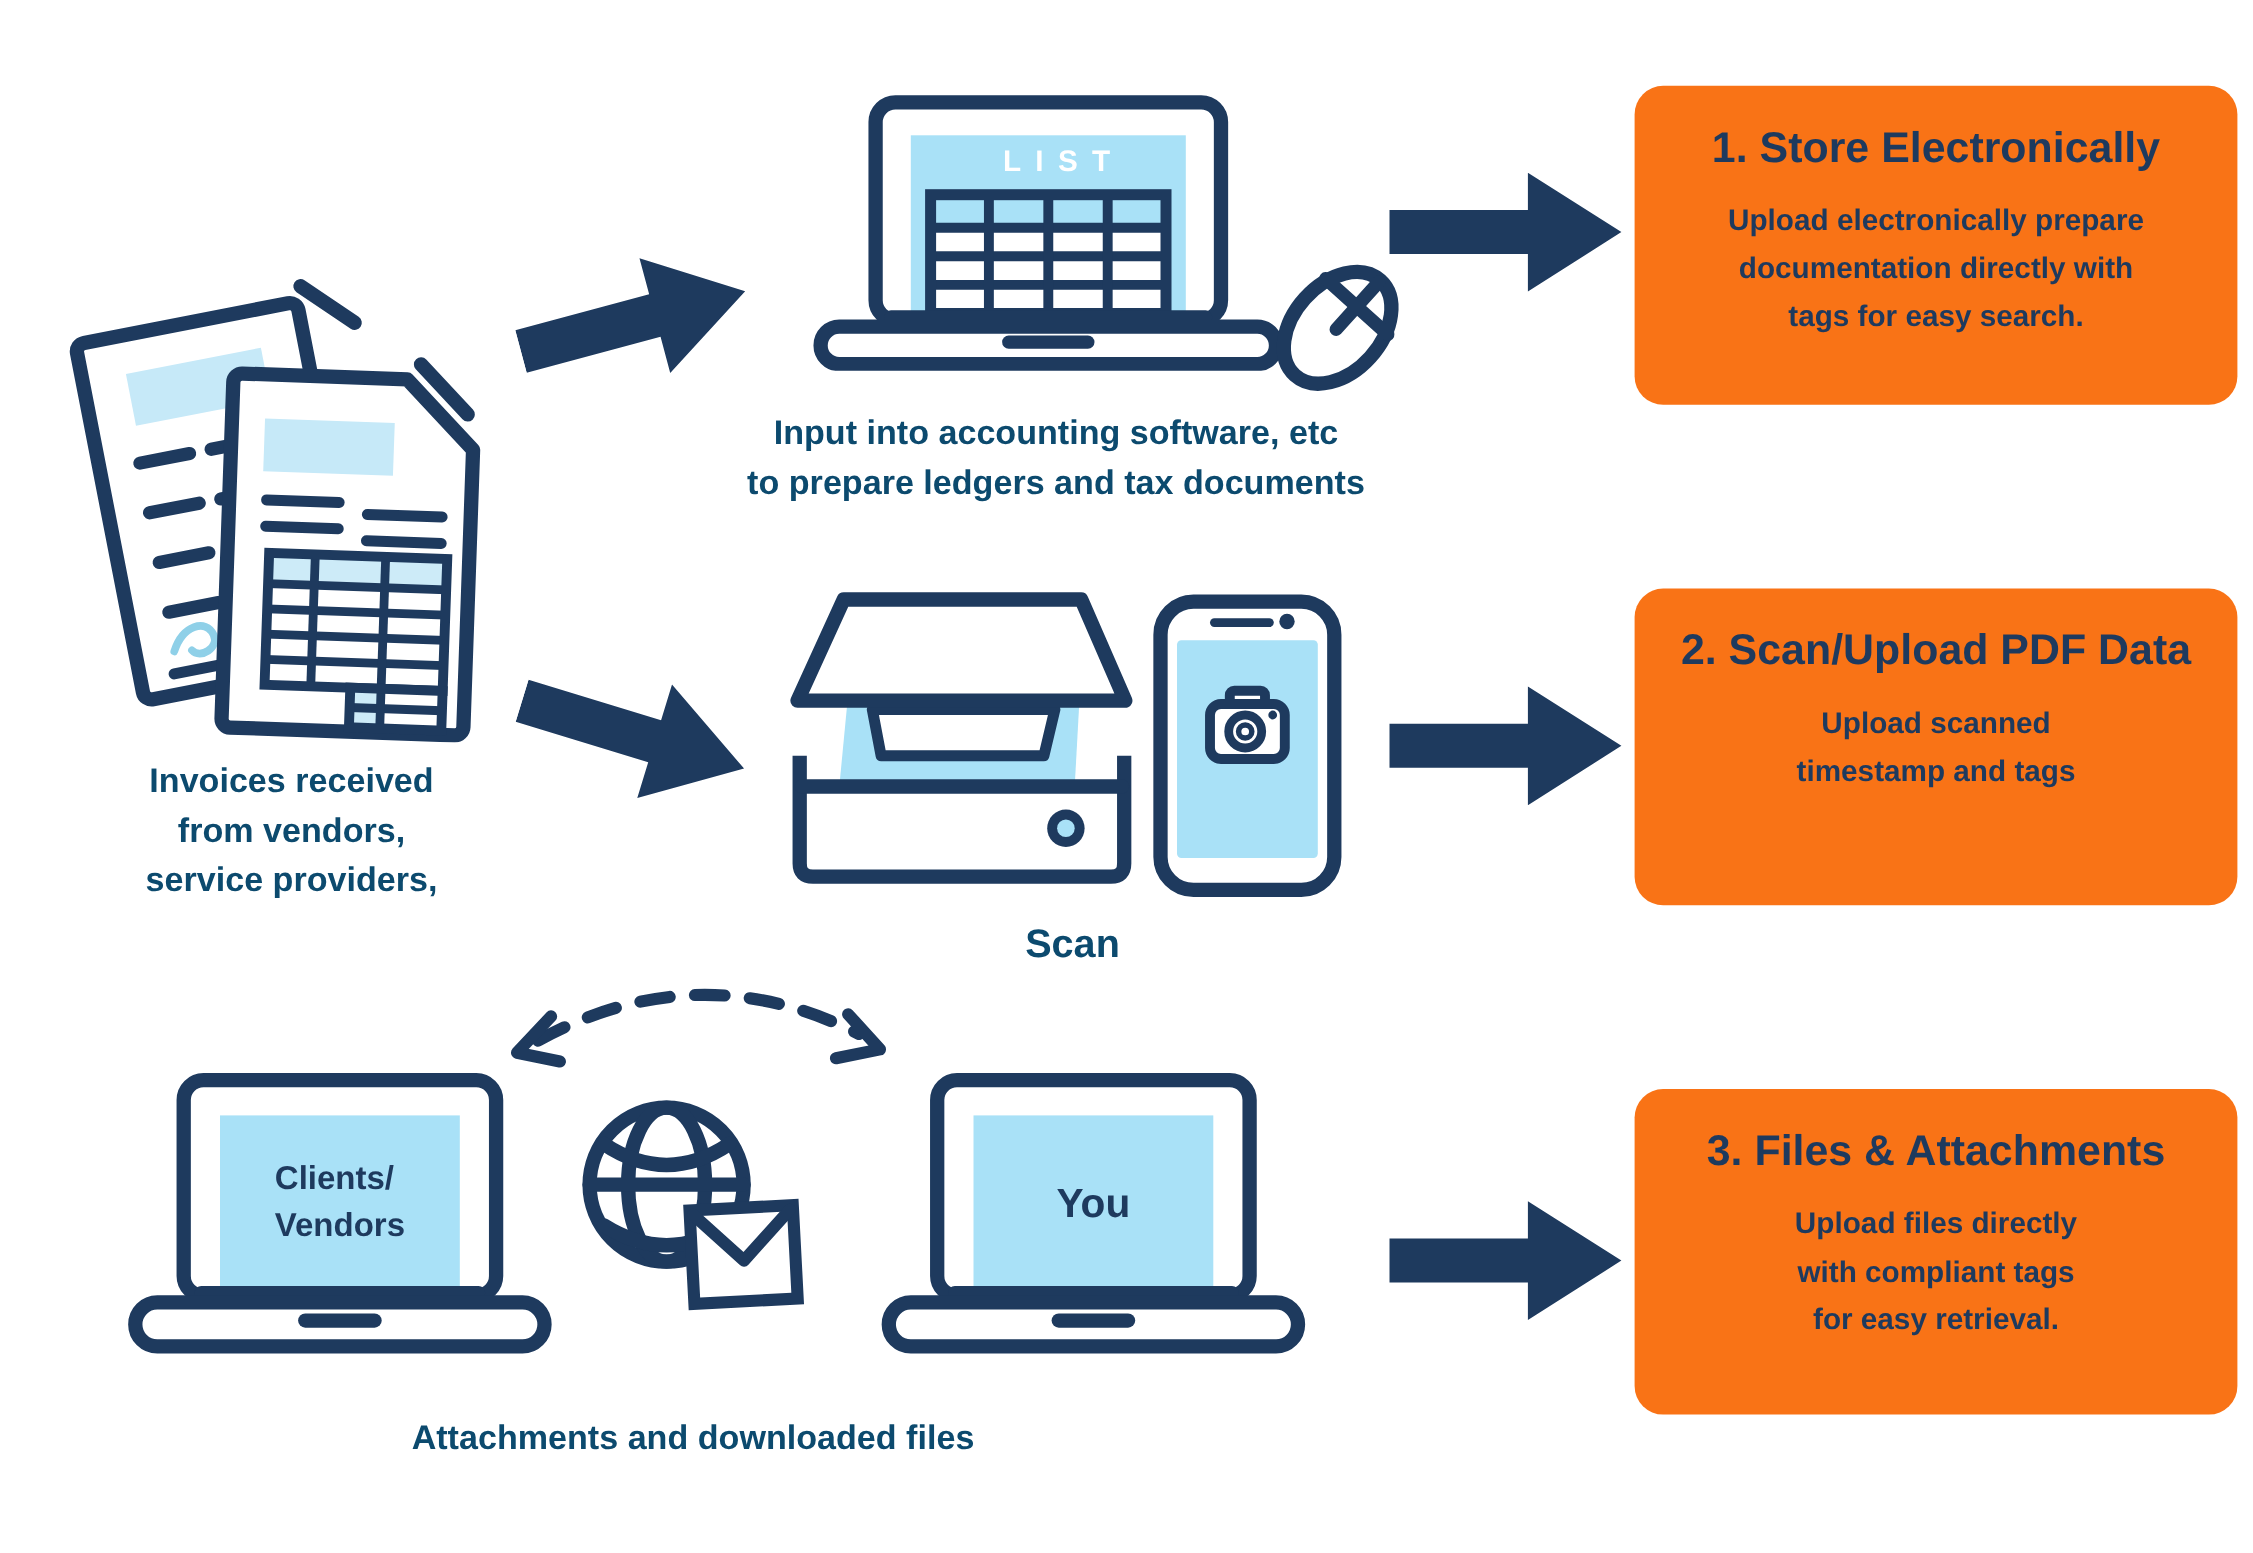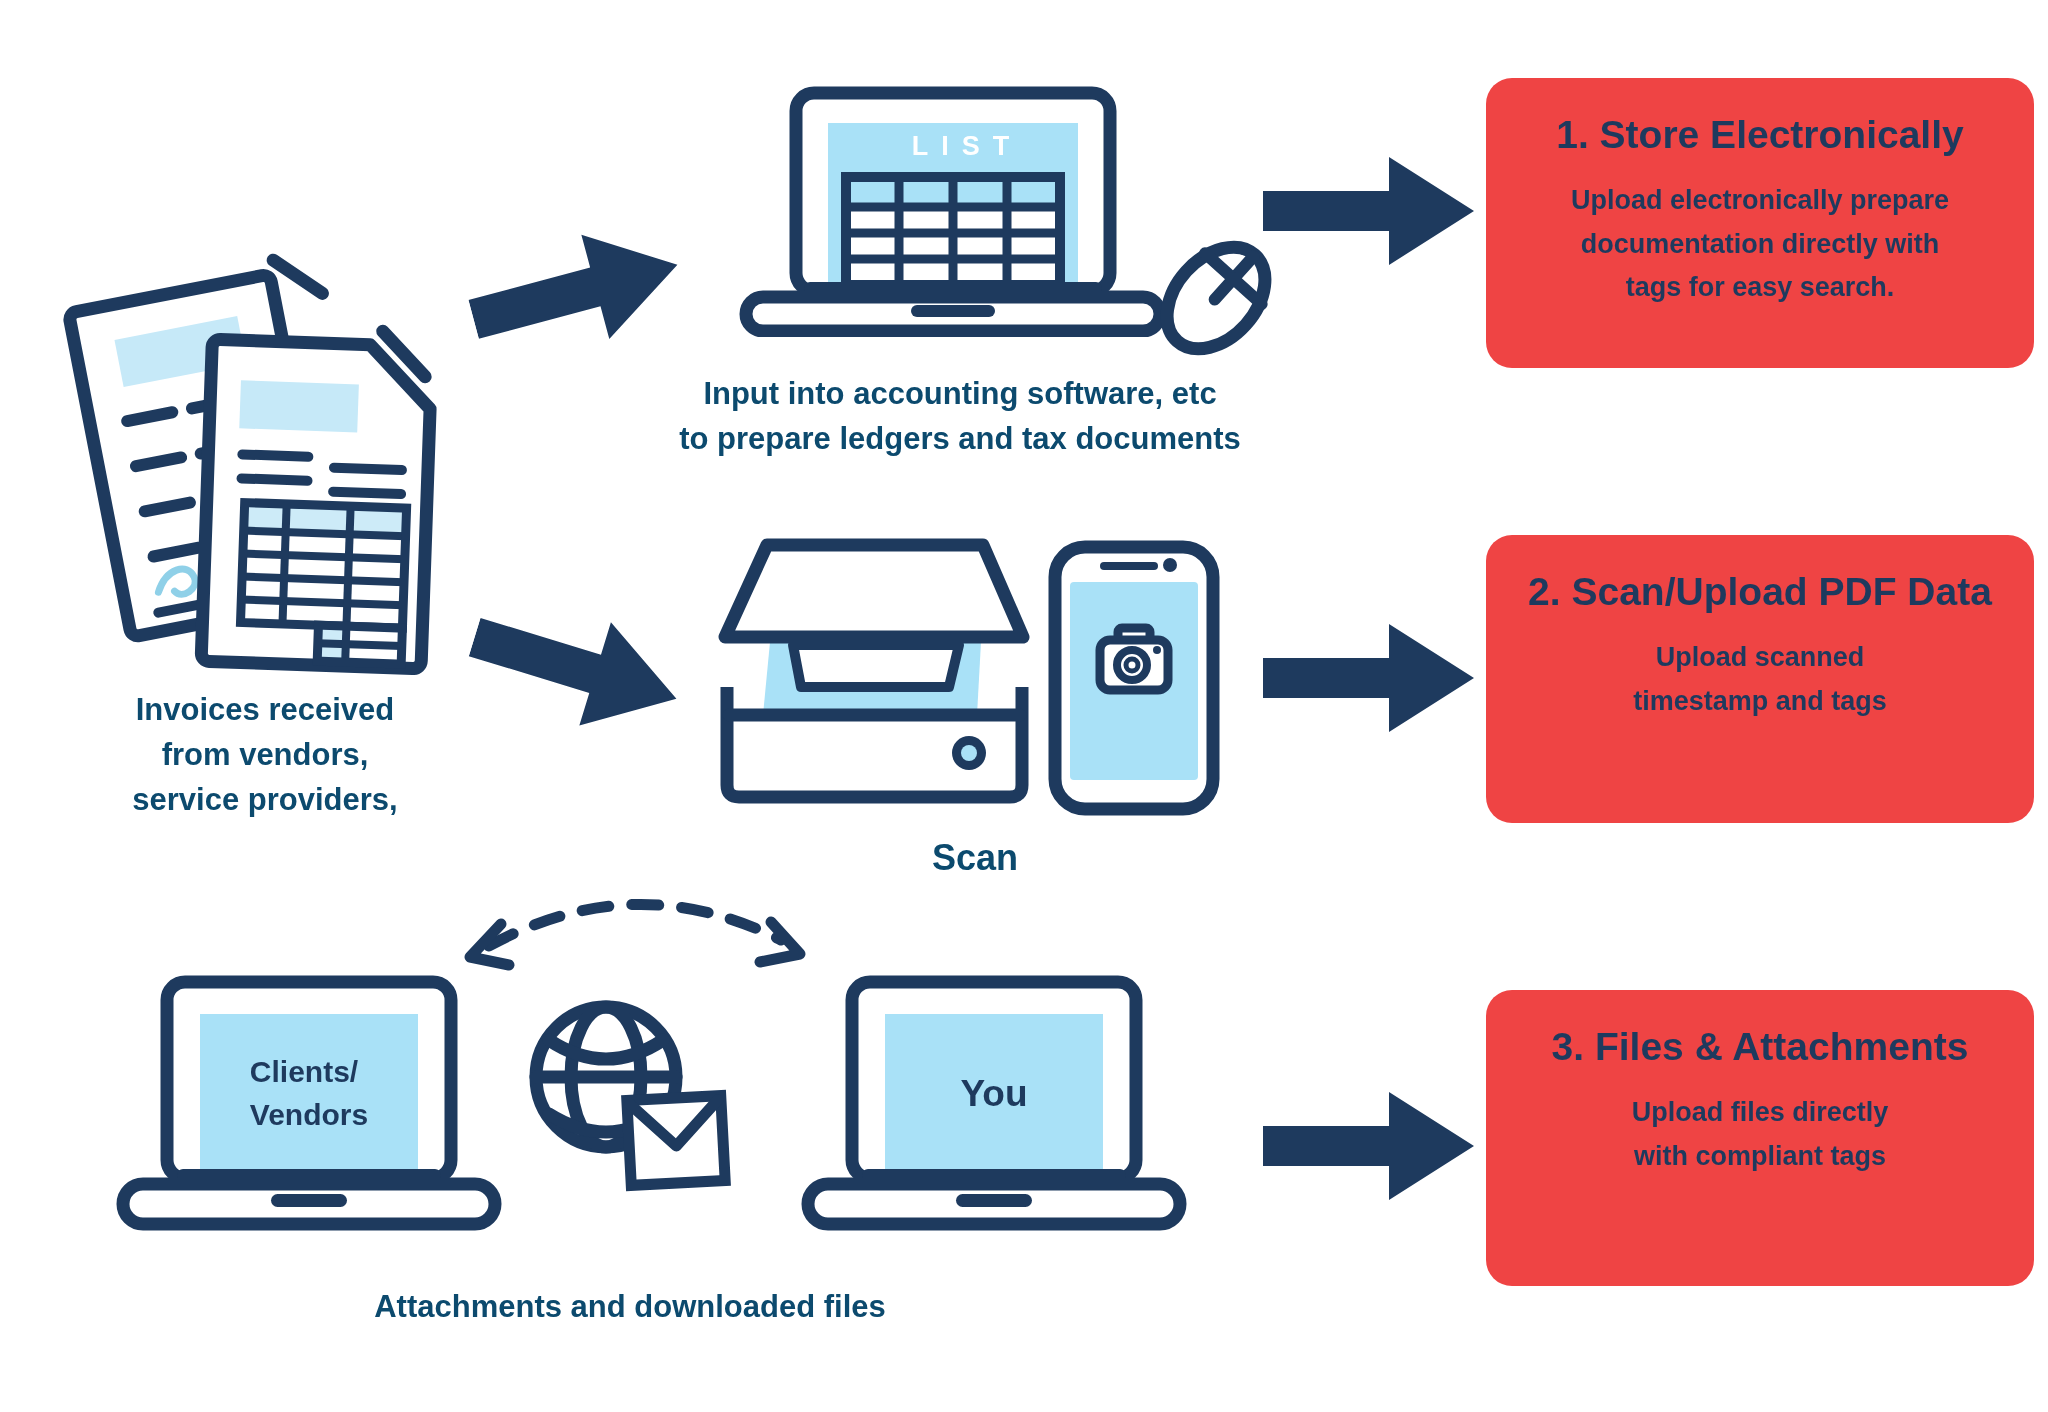--- a/index.html
+++ b/index.html
@@ -16,21 +16,21 @@
     font-weight:700;
     font-size:31px;
     line-height:1.45;
     text-align:center;
     color:#0c4a6e;
   }
   .callout{
     position:absolute;
     left:1486px;
     width:548px;
-    background:#ef4444;
+    background:#f97316;
     border-radius:26px;
     text-align:center;
     box-sizing:border-box;
     padding:34px 28px 0 28px;
   }
   .callout .box-title{
     font-size:39px;
     font-weight:700;
     line-height:1.2;
     color:#1e3a5e;
@@ -281,16 +281,17 @@
     <svg width="212" height="128" viewBox="0 0 212 128">
       <polygon points="0,44 126,44 126,10 211,64 126,118 126,84 0,84" fill="#1e3a5e"></polygon>
     </svg>
   </div>
 
   <div class="callout" style="top:990px;height:296px;">
     <div class="box-title">3. Files &amp; Attachments</div>
     <div class="box-body">
         <div>Upload files directly</div>
         <div>with compliant tags</div>
+        <div>for easy retrieval.</div>
       </div>
   </div>
 
 </div>
 
 </body></html>

